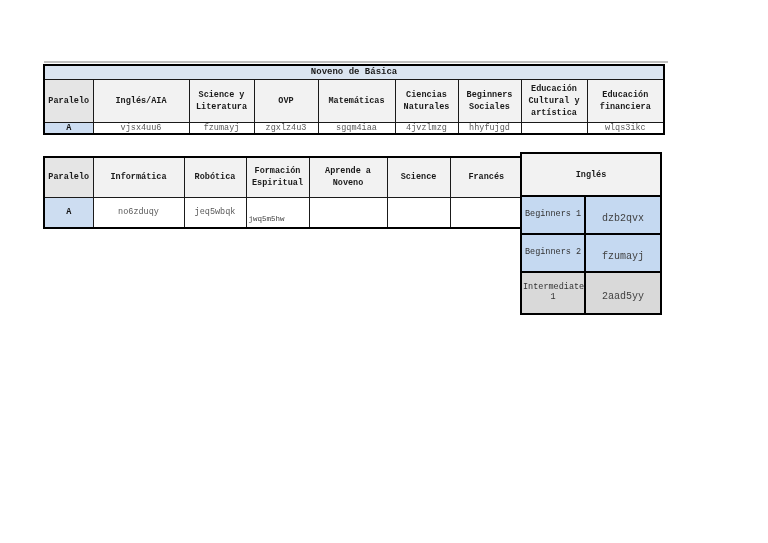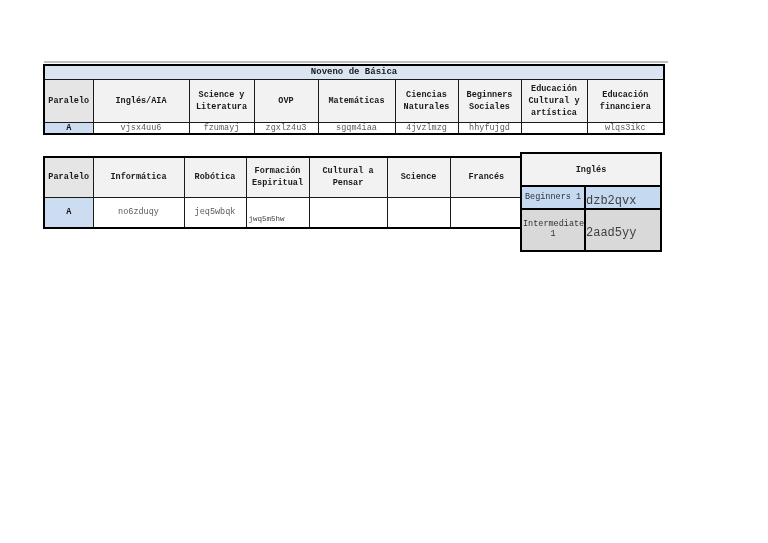--- a/index.html
+++ b/index.html
@@ -39,29 +39,29 @@
   .t2 .head-row { height:40px; }
   .t2 .data-row { height:31px; }
   .small-code {
     font-size:7.5px; color:#3f3f3f; text-align:left; vertical-align:bottom;
     padding:0 1px 4px 2px;
   }
 
   
   .ten { left:520px; top:152px; width:140px; }
   .ten td { border:2px solid #000; }
-  .ten .head-row { height:33px; }
-  .ten .lvl-row-0, .ten .lvl-row-1 { height:23px;padding-left:24px; }
+  .ten .head-row { height:43px; }
+  .ten .lvl-row-0, .ten .lvl-row-1 { height:38px;padding-left:24px; }
   .ten .lvl-row-2, .ten .lvl-row-3 { height:42px; }
   .en-head {
     background:#f2f2f2; font-weight:700; font-size:8.5px; color:#1a1a1a;
     text-align:center; vertical-align:middle;
   }
   .lvl-label { font-size:8.5px; color:#333; text-align:center; vertical-align:middle; line-height:1.15; padding:0 1px; }
-  .lvl-code  { font-size:12px;  color:#3f3f3f; text-align:left; vertical-align:middle; padding-top:6px; }
+  .lvl-code  { font-size:10px;  color:#3f3f3f; text-align:center; vertical-align:middle; padding-top:6px; }
   .bg-blue { background:#c5d9f1; }
   .bg-gray { background:#d9d9d9; }
 </style>
 </head>
 <body>
 
 <div class="page">
   <div class="top-rule"></div>
 
   <table class="t1">
@@ -114,21 +114,21 @@
         <col style="width:78px">
         <col style="width:63px">
       <col style="width:73px">
     </colgroup>
     <tbody>
         <tr class="head-row">
       <td class="th blue">Paralelo</td>
       <td class="th">Informática</td>
       <td class="th">Robótica</td>
       <td class="th">Formación Espiritual</td>
-      <td class="th">Cultural a Pensar</td>
+      <td class="th">Aprende a Noveno</td>
       <td class="th">Science</td>
       <td class="th">Francés</td>
     </tr>
     <tr class="data-row">
       <td class="pcell">A</td>
       <td class="code">no6zduqy</td>
       <td class="code">jeq5wbqk</td>
       <td class="small-code">jwq5m5hw</td>
       <td class="code"></td>
       <td class="code"></td>
@@ -143,19 +143,23 @@
         <col style="width:76px">
     </colgroup>
     <tbody>
         <tr class="head-row">
       <td colspan="2" class="en-head">Inglés</td>
     </tr>
     <tr class="lvl-row-0">
       <td class="lvl-label bg-blue">Beginners 1</td>
       <td class="lvl-code bg-blue">dzb2qvx</td>
     </tr>
+    <tr class="lvl-row-1">
+      <td class="lvl-label bg-blue">Beginners 2</td>
+      <td class="lvl-code bg-blue">fzumayj</td>
+    </tr>
     <tr class="lvl-row-2">
       <td class="lvl-label bg-gray">Intermediate 1</td>
       <td class="lvl-code bg-gray">2aad5yy</td>
     </tr>
   </tbody>
     </table>
 </div>
 
 </body></html>

